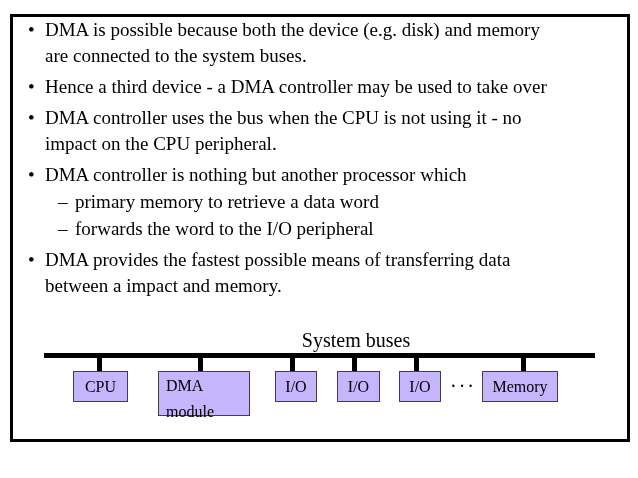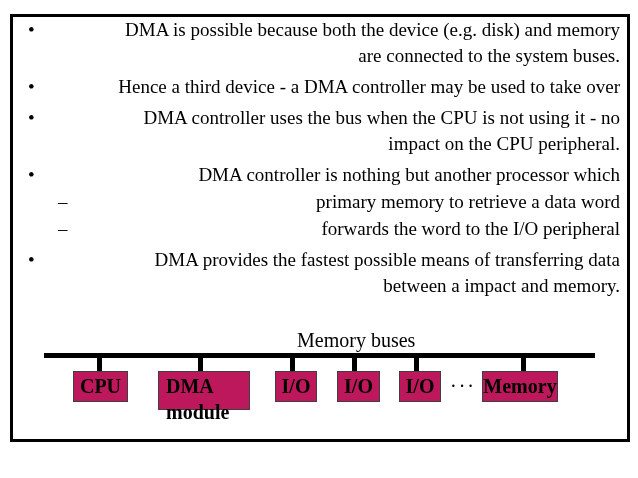--- a/index.html
+++ b/index.html
@@ -41,21 +41,21 @@
   }
   .bullet + .bullet { margin-top: 5px; }
   .bullet.sub { margin-top: 1px; padding-left: 47px; }
   .bullet .marker {
     position: absolute;
     left: 0;
     top: 0;
     width: 14px;
   }
   .bullet.sub .marker { left: 30px; }
-  .line { white-space: nowrap; text-align: right; }
+  .line { white-space: nowrap; }
 
   
   .bus-label {
     position: absolute;
     left: 297px;
     top: 327px;
     width: 118px;
     font-size: 20px;
     line-height: 26px;
     text-align: center;
@@ -82,31 +82,30 @@
   .stub-io2 { left: 352px; }
   .stub-io3 { left: 414px; }
   .stub-mem { left: 521px; }
 
   .box {
     position: absolute;
     top: 371px;
     height: 31px;
     box-sizing: border-box;
     border: 1.5px solid #3f3f3f;
-    background: #be185d;
-    font-size: 20px;
+    background: #c4b5fd;
+    font-size: 16px;
     display: flex;
     align-items: center;
     justify-content: center;
     white-space: nowrap;
-    font-weight: bold;
   }
   .box-cpu { left: 73px;  width: 55px; }
   .box-dma {
-    left: 158px; width: 92px; height: 39px;
+    left: 158px; width: 92px; height: 45px;
     display: block;
     padding: 1px 0 0 7px;
     line-height: 26px;
   }
   .box-io1 { left: 275px; width: 42px; }
   .box-io2 { left: 337px; width: 43px; }
   .box-io3 { left: 399px; width: 42px; }
   .box-mem { left: 482px; width: 76px; }
 
   .dots {
@@ -163,21 +162,21 @@
 
   <div class="bullet lv1">
     <span class="marker">•</span>
     <div class="line">DMA provides the fastest possible means of transferring data</div>
     <div class="line">between a impact and memory.</div>
   </div>
 
 </div>
 
 <div>
-  <div class="bus-label">Memory buses</div>
+  <div class="bus-label">System buses</div>
   <div class="bus-line"></div>
 
   <div class="stub stub-cpu"></div>
   <div class="stub stub-dma"></div>
   <div class="stub stub-io1"></div>
   <div class="stub stub-io2"></div>
   <div class="stub stub-io3"></div>
   <div class="stub stub-mem"></div>
 
   <div class="box box-cpu">

